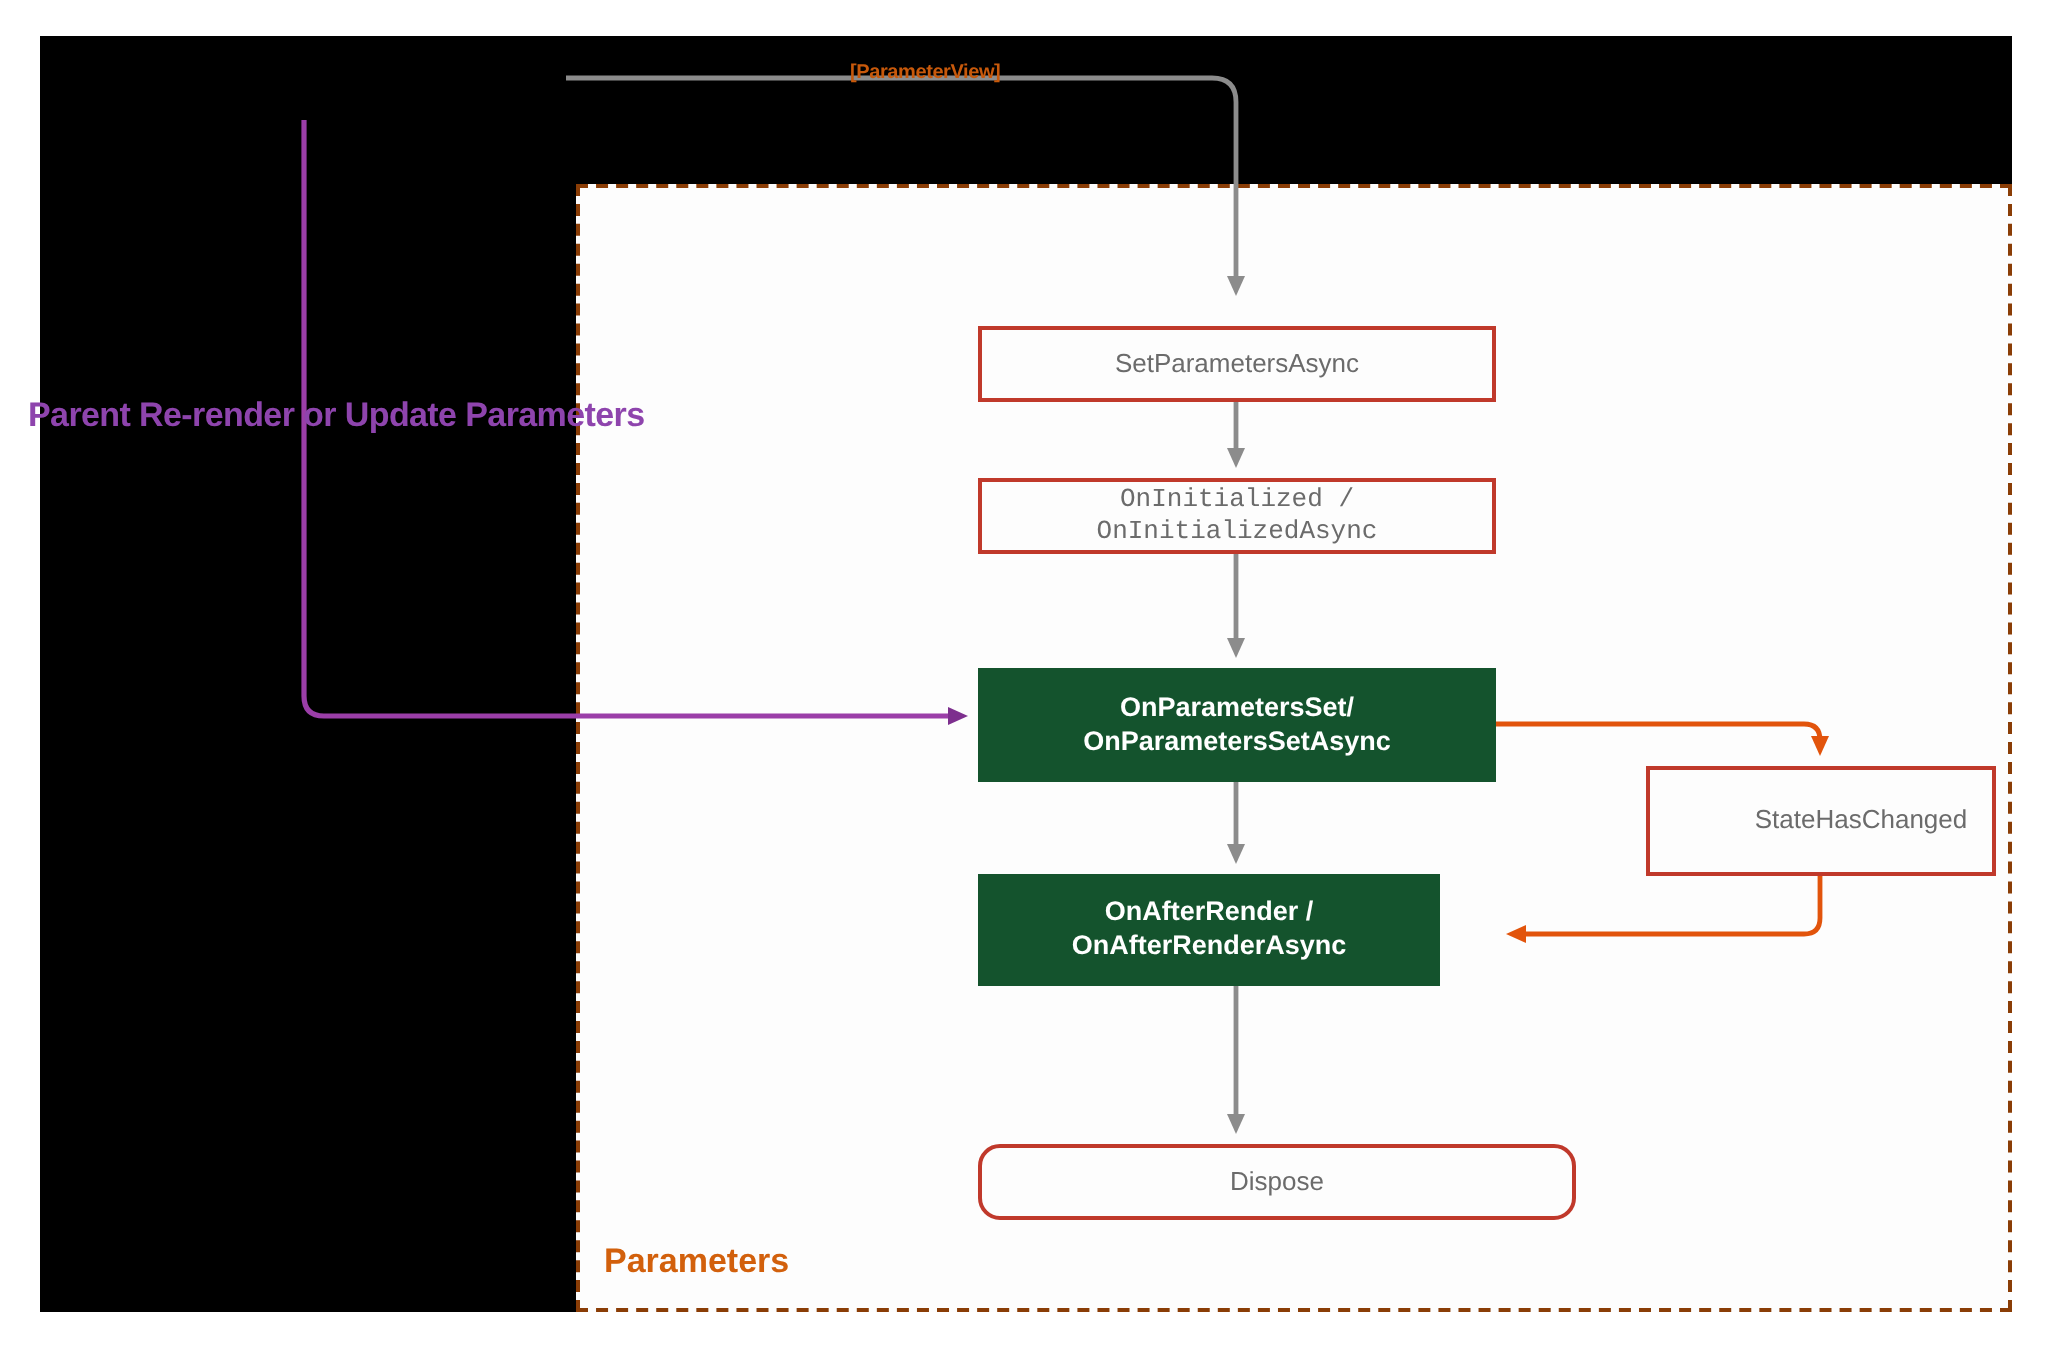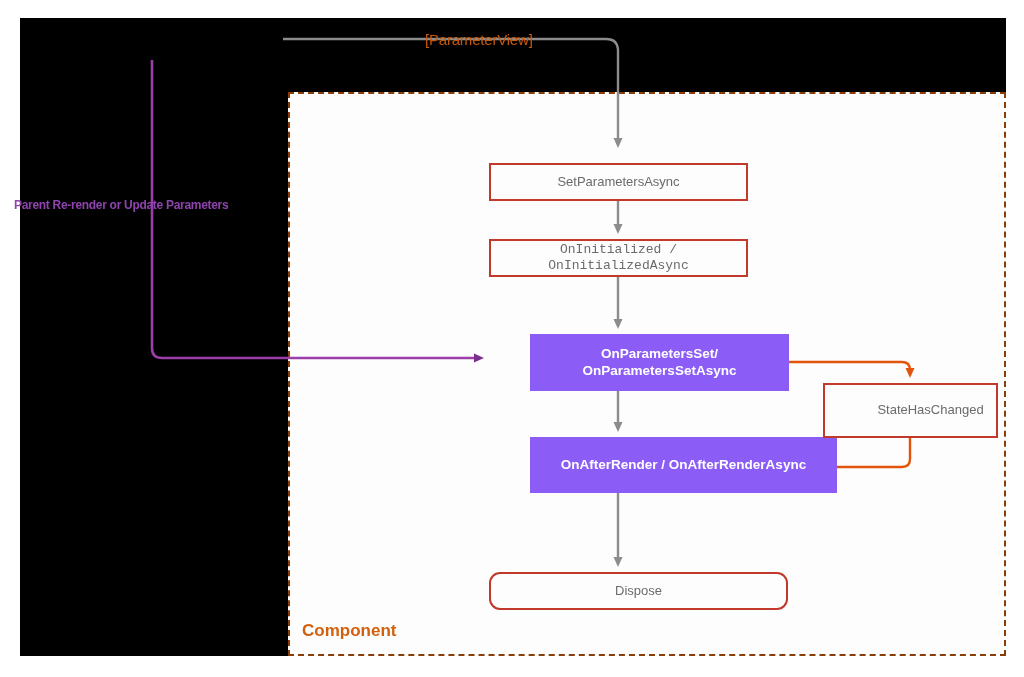--- a/index.html
+++ b/index.html
@@ -59,67 +59,66 @@
     line-height: 1.25;
   }
   .node-white {
     background: #fdfdfd;
     border: 2px solid #c0392b;
     color: #6b6b6b;
     font-size: 13px;
     font-weight: 400;
   }
   .node-teal {
-    background: #8b5cf6;
+    background: #14532d;
     border: none;
     color: #ffffff;
     font-size: 13.5px;
     font-weight: bold;
-    margin-left: 41px;
   }
   #parent-box {
     position: absolute;
     left: 20px;
     top: 18px;
     width: 263px;
     height: 42px;
     background: #d9685e;
     color: #ffffff;
     font-size: 14px;
     font-weight: bold;
     display: flex;
     align-items: center;
     justify-content: center;
     box-sizing: border-box;
   }
 
   #box-setparams   { left: 489px; top: 163px; width: 259px; height: 38px; }
   #box-oninit      { left: 489px; top: 239px; width: 259px; height: 38px; font-family: Liberation Mono, monospace; }
   #box-onparamsset { left: 489px; top: 334px; width: 259px; height: 57px; }
-  #box-onafter     { left: 489px; top: 437px; width: 307px; height: 56px; }
+  #box-onafter     { left: 489px; top: 437px; width: 231px; height: 56px; }
   #box-dispose     { left: 489px; top: 572px; width: 299px; height: 38px; border-radius: 11px; }
   #box-statechanged{ left: 823px; top: 383px; width: 175px; height: 55px; padding-left: 40px; }
 
   
   .label {
     position: absolute;
     white-space: nowrap;
   }
   #label-parameterview {
     left: 425px;
     top: 31px;
-    font-size: 15px;
-    font-weight: normal;
+    font-size: 10px;
+    font-weight: bold;
     color: #c8590b;
     letter-spacing: -0.2px;
   }
   #label-rerender {
     left: 14px;
     top: 198px;
-    font-size: 12px;
+    font-size: 17px;
     font-weight: bold;
     color: #8e44ad;
     letter-spacing: -0.3px;
   }
   #label-component {
     left: 302px;
     top: 621px;
     font-size: 17px;
     font-weight: bold;
     color: #d2600c;
@@ -173,21 +172,21 @@
     <path d="M748,362 L902,362 Q910,362 910,370 L910,373" fill="none" stroke="#e2540c" stroke-width="2.4" marker-end="url(#ah-orange)"></path>
 
     <path d="M910,438 L910,459 Q910,467 902,467 L758,467" fill="none" stroke="#e2540c" stroke-width="2.4" marker-end="url(#ah-orange)"></path>
   </svg>
 
 
   <div class="label" id="label-parameterview">[ParameterView]</div>
 
   <div class="label" id="label-rerender">Parent Re-render or Update Parameters</div>
 
-  <div class="label" id="label-component">Component</div>
+  <div class="label" id="label-component">Parameters</div>
 
   <div class="node node-white" id="box-setparams">SetParametersAsync</div>
 
   <div class="node node-white" id="box-oninit">OnInitialized / OnInitializedAsync</div>
 
   <div class="node node-teal" id="box-onparamsset">
     <span>
       <span>OnParametersSet/</span><br>
       <span>OnParametersSetAsync</span>
     </span>

